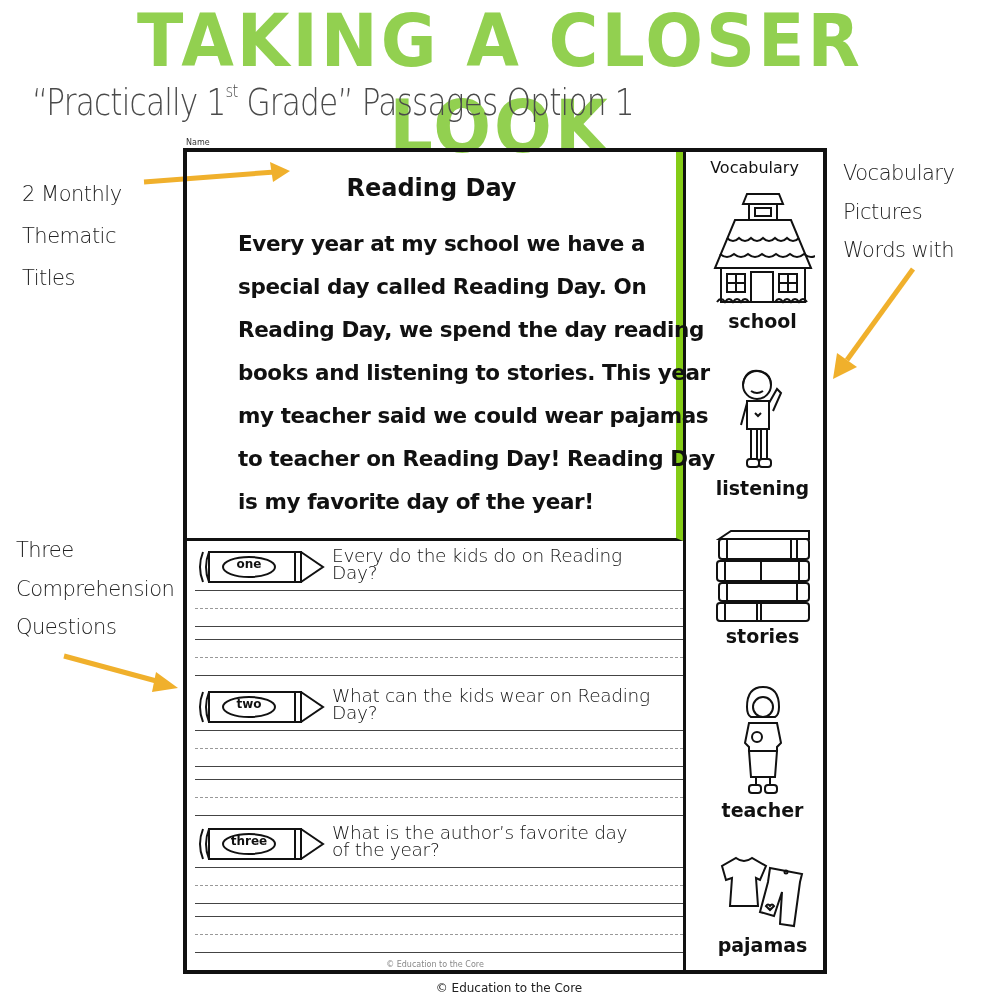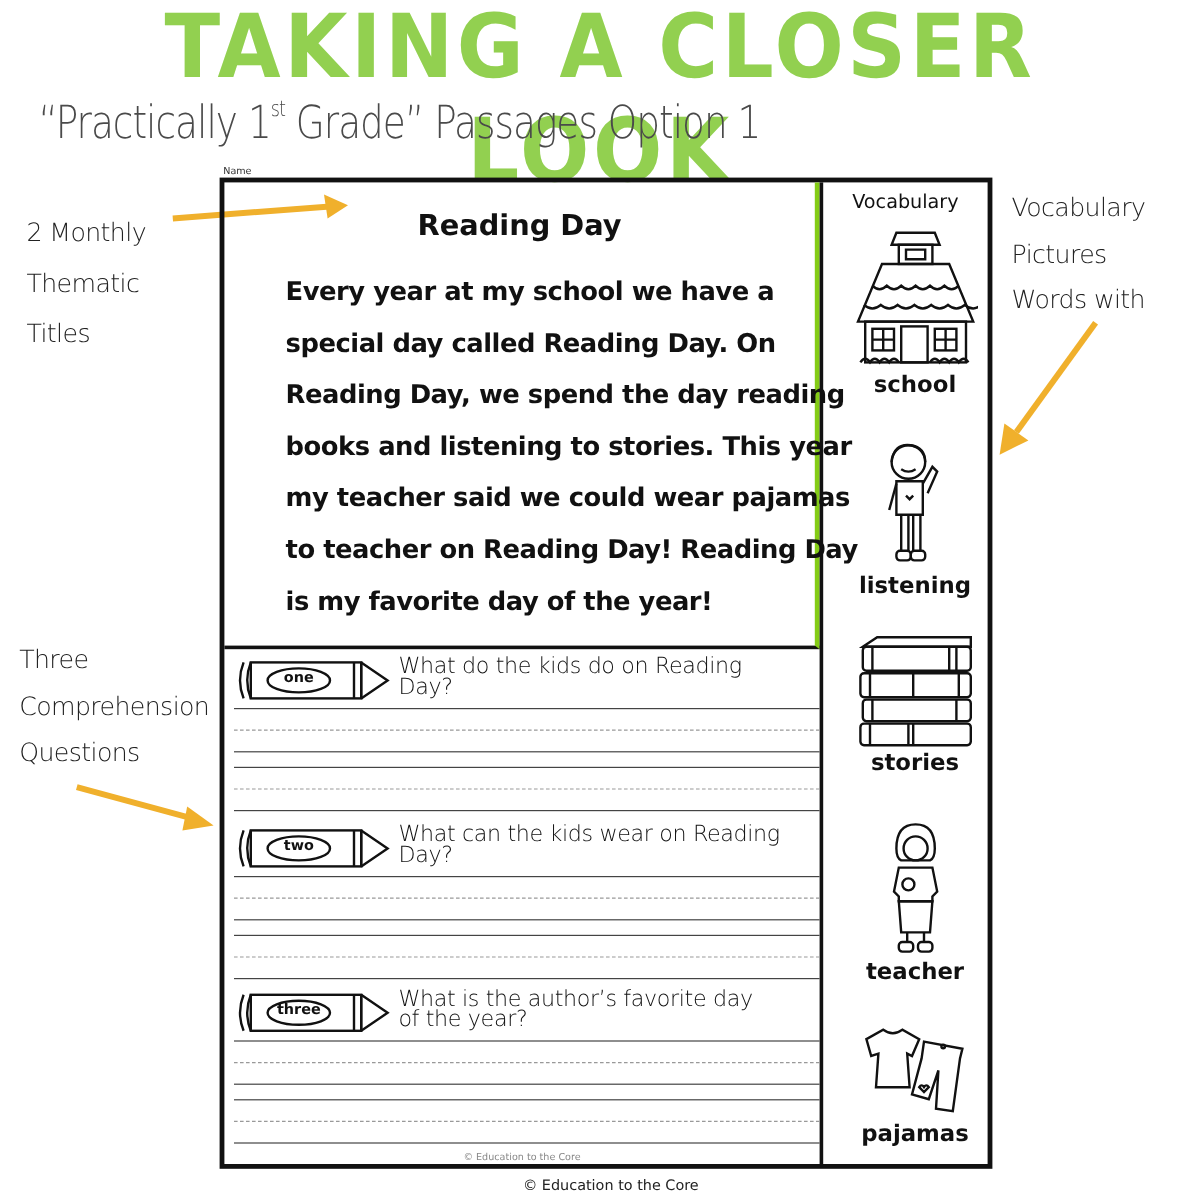--- a/index.html
+++ b/index.html
@@ -31,21 +31,21 @@
   .annot-left-top { left: 22px; top: 173px; }
   .annot-left-bottom { left: 16px; top: 531px; line-height: 38.5px; }
   .annot-right { left: 843px; top: 154px; line-height: 38.5px; }
 
   .sheet {
     position: absolute; left: 183px; top: 148px; width: 644px; height: 826px;
     border: 4px solid #111;
   }
   .passage {
     position: absolute; left: 0; top: 0; width: 496px; height: 389px;
-    border-right: 4px solid #84cc16; border-bottom: 3px solid #111;
+    border-right: 7px solid #84cc16; border-bottom: 3px solid #111;
   }
   .passage-title {
     position: absolute; top: 22px; left: 0; width: 100%;
     text-align: center; font-weight: bold; font-size: 24px;
   }
   .passage-body {
     position: absolute; left: 7px; top: 70px; width: 484px;
     font-weight: bold; font-size: 21.5px; line-height: 43px; letter-spacing: -0.4px; margin-left: 44px;
   }
   .passage-body .ln { display: block; white-space: nowrap; }
@@ -234,21 +234,21 @@
           <path d="M6 3 q-6 15 0 30"></path>
             <path d="M12 3 q-6 15 0 30"></path>
           <rect x="12" y="3" width="92" height="30"></rect>
           <ellipse cx="52" cy="18" rx="26" ry="10"></ellipse>
           <line x1="98" y1="3" x2="98" y2="33"></line>
             <line x1="104" y1="3" x2="104" y2="33"></line>
           <path d="M104 3 L126 18 L104 33"></path>
         </svg>
         <span class="crayon-label">one</span>
         <div class="q-text">
-          <div>What do the kids do on Reading</div>
+          <div>Every do the kids do on Reading</div>
           <div>Day?</div>
         </div>
       </div>
       <div class="lines">
         <div class="l-solid"></div>
         <div class="l-dash" style="margin-top:17px"></div>
         <div class="l-solid" style="margin-top:17px"></div>
         <div class="l-solid" style="margin-top:12px"></div>
         <div class="l-dash" style="margin-top:17px"></div>
         <div class="l-solid" style="margin-top:17px"></div>

